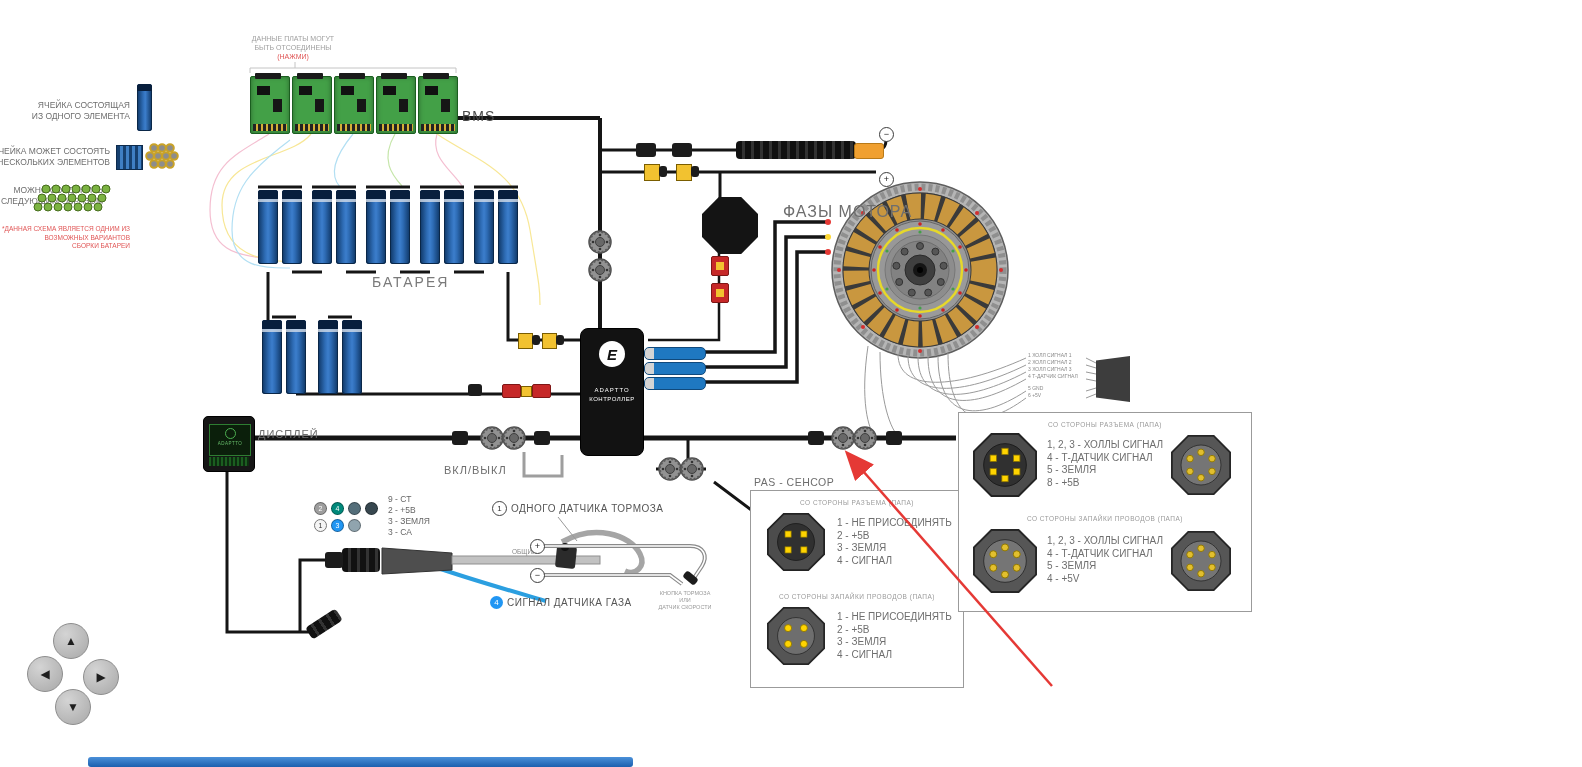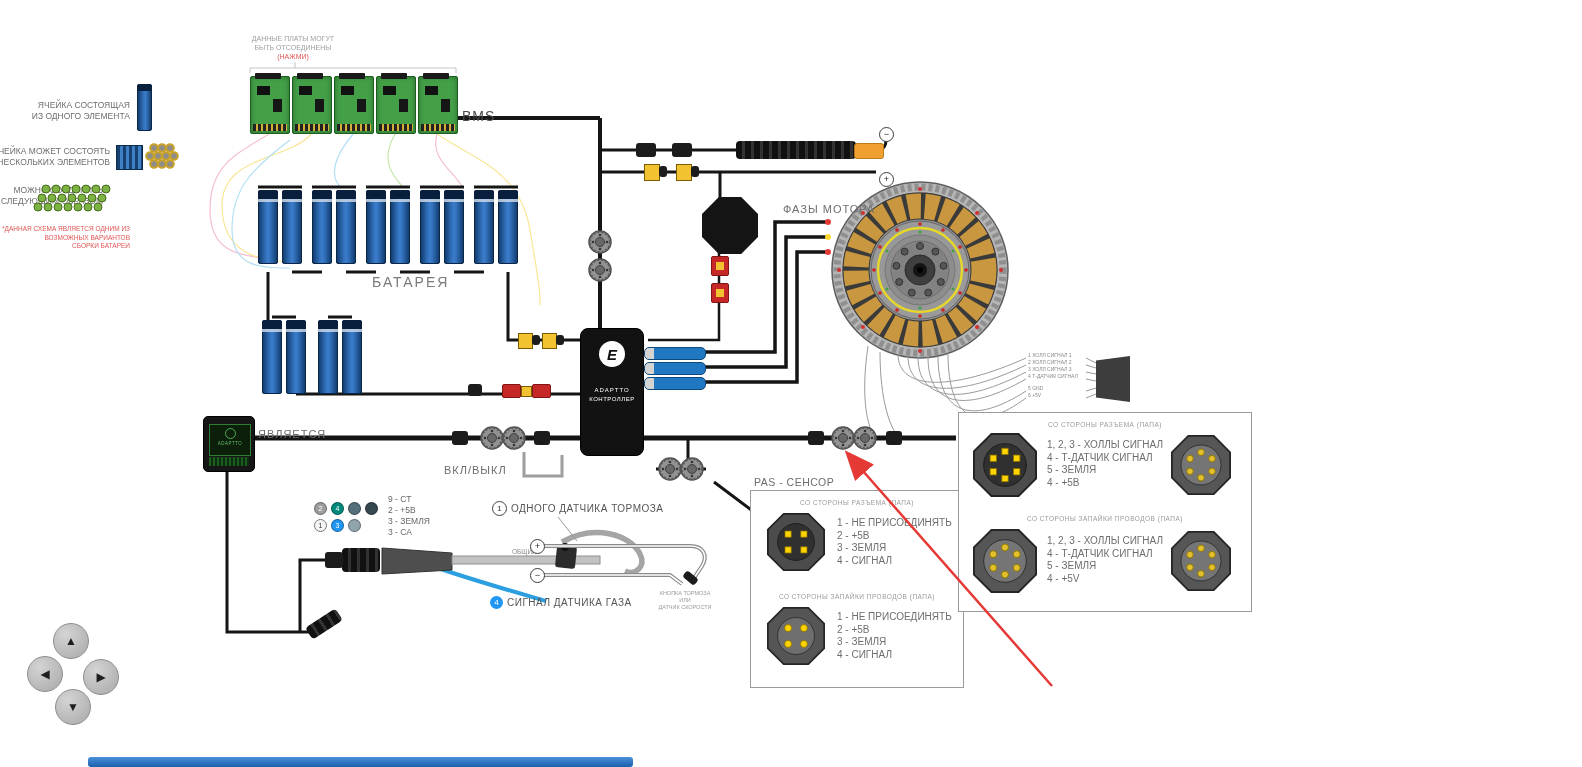--- a/index.html
+++ b/index.html
@@ -408,21 +408,21 @@
   <div class="abs" style="left:580px;top:328px;width:62px;height:126px;background:#121212;border:1px solid #000;border-radius:8px">
     <div class="abs" style="left:18px;top:12px;width:26px;height:26px;border-radius:50%;background:#fff;display:flex;align-items:center;justify-content:center;font-weight:bold;font-style:italic;font-size:15px;color:#111">E</div>
     <div class="abs" style="left:0;top:58px;width:100%;text-align:center;font-size:6px;letter-spacing:1px;color:#fff">ADAPTTO</div>
     <div class="abs" style="left:0;top:67px;width:100%;text-align:center;font-size:6px;letter-spacing:.5px;color:#fff">КОНТРОЛЛЕР</div>
   </div>
 
   <div class="blueconn" style="left:644px;top:347px;width:60px"></div>
   <div class="blueconn" style="left:644px;top:362px;width:60px"></div>
   <div class="blueconn" style="left:644px;top:377px;width:60px"></div>
 
-  <div class="lbl" style="left:783px;top:203px;font-size:11px;letter-spacing:1px">ФАЗЫ МОТОРА</div>
+  <div class="lbl" style="left:783px;top:203px;font-size:16px;letter-spacing:1px">ФАЗЫ МОТОРА</div>
 
   <div class="blackbit" style="left:452px;top:431px;width:16px;height:14px"></div>
   <div class="blackbit" style="left:534px;top:431px;width:16px;height:14px"></div>
   <div class="blackbit" style="left:808px;top:431px;width:16px;height:14px"></div>
   <div class="blackbit" style="left:886px;top:431px;width:16px;height:14px"></div>
 
   <div class="abs" style="left:1028px;top:352px;font-size:5px;line-height:7px;color:#8a8a8a;white-space:nowrap">
     <div>1 ХОЛЛ СИГНАЛ 1</div>
     <div>2 ХОЛЛ СИГНАЛ 2</div>
     <div>3 ХОЛЛ СИГНАЛ 3</div>
@@ -432,21 +432,21 @@
   </div>
   <div class="abs" style="left:1096px;top:356px;width:34px;height:46px;background:#3d3d3d;clip-path:polygon(0 10%,100% 0,100% 100%,0 90%)"></div>
 
   <div class="abs" style="left:203px;top:416px;width:50px;height:54px;background:#161616;border:1px solid #000;border-radius:5px">
     <div class="abs" style="left:5px;top:7px;width:40px;height:30px;background:#0b1f0b;border:1px solid #2e7d32">
       <div class="abs" style="left:15px;top:3px;width:9px;height:9px;border:1.5px solid #4caf50;border-radius:50%"></div>
       <div class="abs" style="left:0;top:16px;width:100%;text-align:center;font-size:4.5px;letter-spacing:.5px;color:#66bb6a">ADAPTTO</div>
     </div>
     <div class="abs" style="left:5px;top:40px;width:40px;height:9px;background:repeating-linear-gradient(90deg,#1b5e20 0 2px,#0d2d10 2px 4px)"></div>
   </div>
-  <div class="lbl" style="left:258px;top:428px;font-size:11px;letter-spacing:1px">ЯВЛЯЕТСЯ</div>
+  <div class="lbl" style="left:258px;top:428px;font-size:11px;letter-spacing:1px">ДИСПЛЕЙ</div>
 
   <div class="lbl" style="left:444px;top:464px;font-size:11px;letter-spacing:1px">ВКЛ/ВЫКЛ</div>
 
   <div class="pc" style="left:314px;top:502px;background:#9e9e9e">2</div>
   <div class="pc" style="left:331px;top:502px;background:#00897b">4</div>
   <div class="pc" style="left:348px;top:502px;background:#546e7a"></div>
   <div class="pc" style="left:365px;top:502px;background:#37474f"></div>
   <div class="pc" style="left:314px;top:519px;background:#f5f5f5;color:#333;border-color:#777">1</div>
   <div class="pc" style="left:331px;top:519px;background:#2196f3">3</div>
   <div class="pc" style="left:348px;top:519px;background:#90a4ae"></div>
@@ -509,21 +509,21 @@
 
   <div class="box" style="left:958px;top:412px;width:292px;height:198px">
     <div class="btitle" style="top:8px">СО СТОРОНЫ РАЗЪЕМА (ПАПА)</div>
     <svg class="abs" style="left:14px;top:20px" width="64" height="64" viewBox="0 0 66 66">
         <use href="#oct6sq"></use>
       </svg>
     <div class="plist" style="left:88px;top:26px">
       <div>1, 2, 3 - ХОЛЛЫ СИГНАЛ</div>
       <div>4 - Т-ДАТЧИК СИГНАЛ</div>
       <div>5 - ЗЕМЛЯ</div>
-      <div>4 - +5В</div>
+      <div>8 - +5В</div>
     </div>
     <svg class="abs" style="left:212px;top:22px" width="60" height="60" viewBox="0 0 66 66">
         <use href="#oct6rd"></use>
       </svg>
     <div class="btitle" style="top:102px">СО СТОРОНЫ ЗАПАЙКИ ПРОВОДОВ (ПАПА)</div>
     <svg class="abs" style="left:14px;top:116px" width="64" height="64" viewBox="0 0 66 66">
         <use href="#oct6rd"></use>
       </svg>
     <div class="plist" style="left:88px;top:122px">
       <div>1, 2, 3 - ХОЛЛЫ СИГНАЛ</div>

